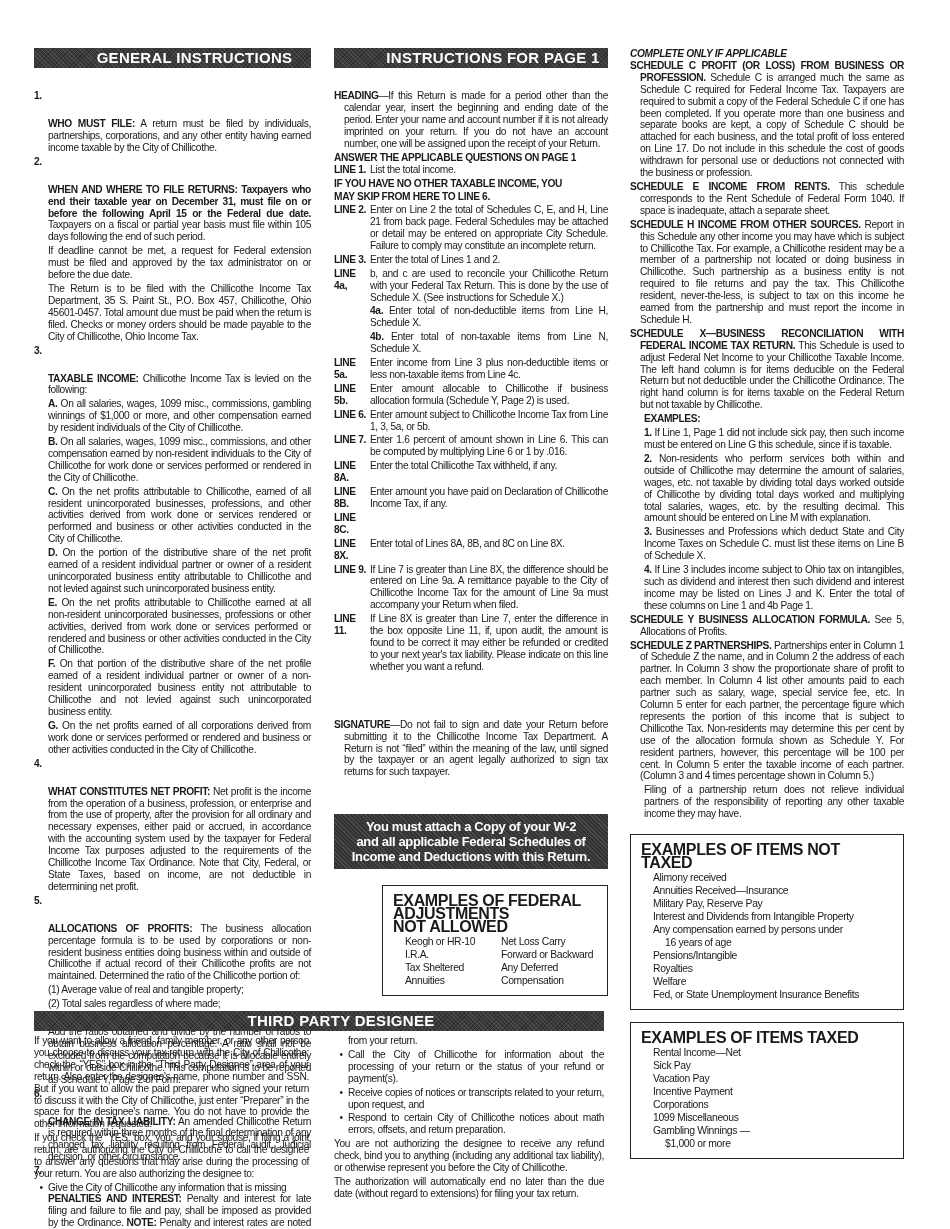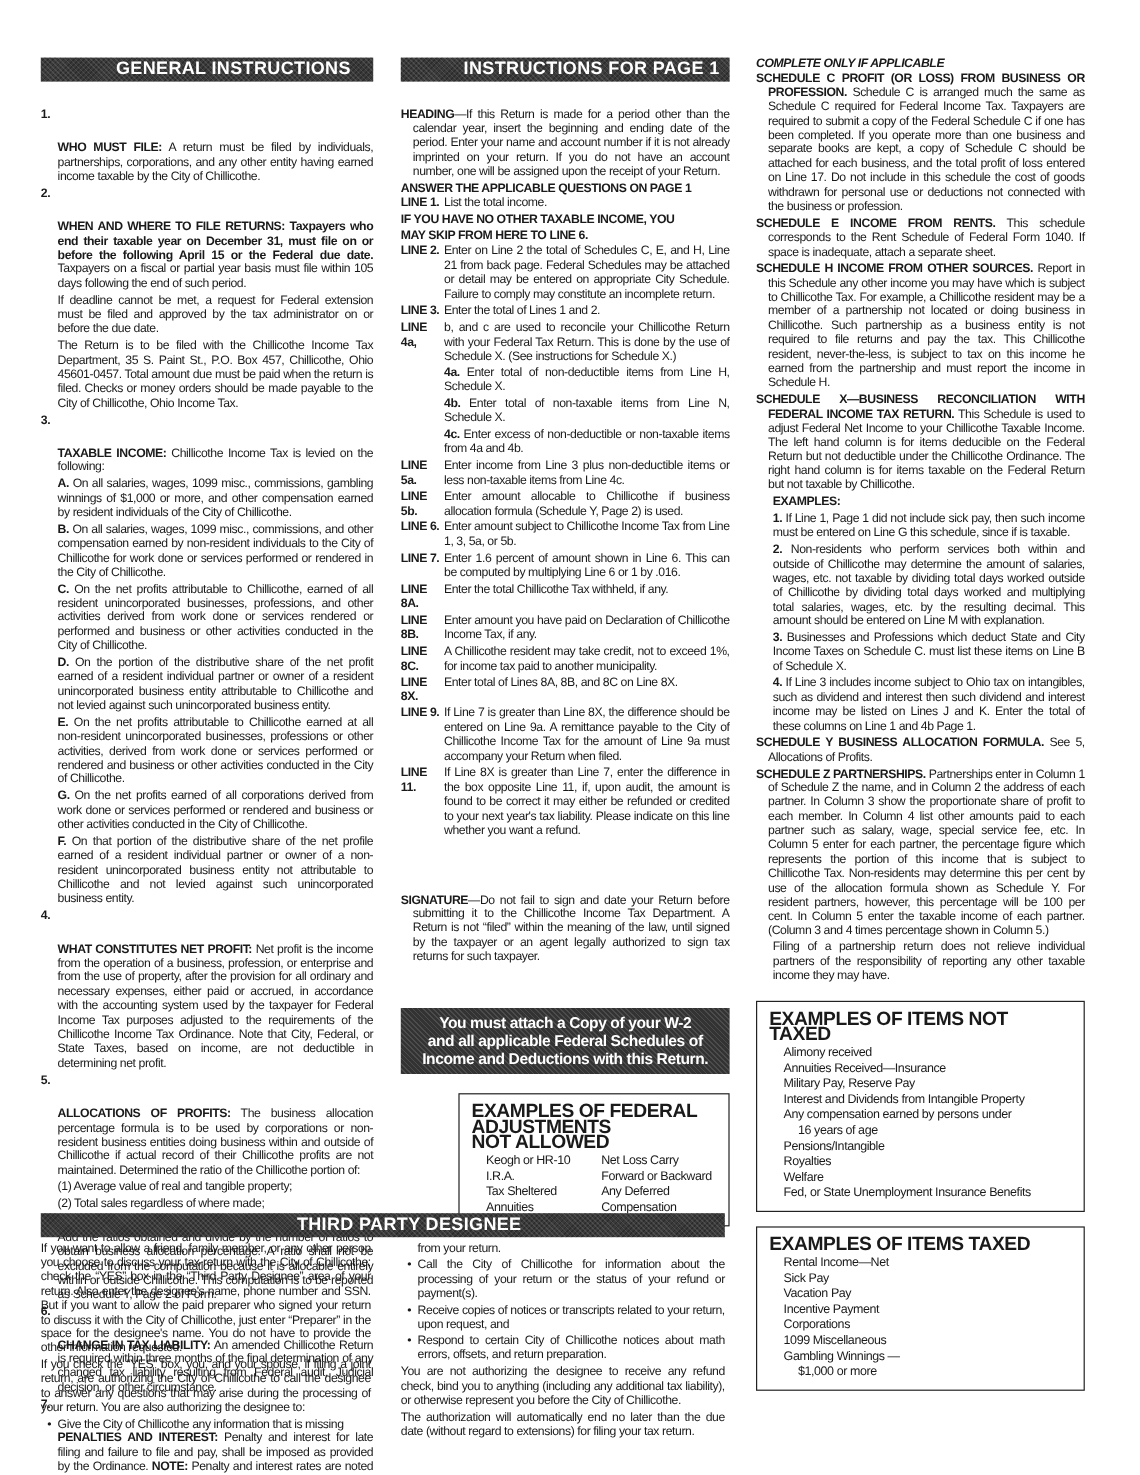--- a/index.html
+++ b/index.html
@@ -67,22 +67,22 @@
 
   <div class="num">
     <span class="n">3.</span>
     <span class="t"><b>TAXABLE INCOME:</b><span> Chillicothe Income Tax is levied on the following:</span></span>
   </div>
   <p class="sub"><b>A.</b><span> On all salaries, wages, 1099 misc., commissions, gambling winnings of $1,000 or more, and other compensation earned by resident individuals of the City of Chillicothe.</span></p>
   <p class="sub"><b>B.</b><span> On all salaries, wages, 1099 misc., commissions, and other compensation earned by non-resident individuals to the City of Chillicothe for work done or services performed or rendered in the City of Chillicothe.</span></p>
   <p class="sub"><b>C.</b><span> On the net profits attributable to Chillicothe, earned of all resident unincorporated businesses, professions, and other activities derived from work done or services rendered or performed and business or other activities conducted in the City of Chillicothe.</span></p>
   <p class="sub"><b>D.</b><span> On the portion of the distributive share of the net profit earned of a resident individual partner or owner of a resident unincorporated business entity attributable to Chillicothe and not levied against such unincorporated business entity.</span></p>
   <p class="sub"><b>E.</b><span> On the net profits attributable to Chillicothe earned at all non-resident unincorporated businesses, professions or other activities, derived from work done or services performed or rendered and business or other activities conducted in the City of Chillicothe.</span></p>
+  <p class="sub"><b>F.</b><span> On that portion of the distributive share of the net profile earned of a resident individual partner or owner of a non-resident unincorporated business entity not attributable to Chillicothe and not levied against such unincorporated business entity.</span></p>
   <p class="sub"><b>G.</b><span> On the net profits earned of all corporations derived from work done or services performed or rendered and business or other activities conducted in the City of Chillicothe.</span></p>
-  <p class="sub"><b>F.</b><span> On that portion of the distributive share of the net profile earned of a resident individual partner or owner of a non-resident unincorporated business entity not attributable to Chillicothe and not levied against such unincorporated business entity.</span></p>
 
   <div class="num">
     <span class="n">4.</span>
     <span class="t"><b>WHAT CONSTITUTES NET PROFIT:</b><span> Net profit is the income from the operation of a business, profession, or enterprise and from the use of property, after the provision for all ordinary and necessary expenses, either paid or accrued, in accordance with the accounting system used by the taxpayer for Federal Income Tax purposes adjusted to the requirements of the Chillicothe Income Tax Ordinance. Note that City, Federal, or State Taxes, based on income, are not deductible in determining net profit.</span></span>
   </div>
   <div class="num">
     <span class="n">5.</span>
     <span class="t"><b>ALLOCATIONS OF PROFITS:</b><span> The business allocation percentage formula is to be used by corporations or non-resident business entities doing business within and outside of Chillicothe if actual record of their Chillicothe profits are not maintained. Determined the ratio of the Chillicothe portion of:</span></span>
   </div>
   <p class="sub">(1) Average value of real and tangible property;</p>
@@ -124,24 +124,20 @@
     </div>
   <div class="line">
       <span class="lbl"></span>
       <span class="txt"><b>4a.</b><span> Enter total of non-deductible items from Line H, Schedule X.</span></span>
     </div>
   <div class="line">
       <span class="lbl"></span>
       <span class="txt"><b>4b.</b><span> Enter total of non-taxable items from Line N, Schedule X.</span></span>
     </div>
   <div class="line">
-      <span class="lbl"></span>
-      <span class="txt"><b>4c.</b><span> Enter excess of non-deductible or non-taxable items from 4a and 4b.</span></span>
-    </div>
-  <div class="line">
       <span class="lbl">LINE 5a.</span>
       <span class="txt">Enter income from Line 3 plus non-deductible items or less non-taxable items from Line 4c.</span>
     </div>
   <div class="line">
       <span class="lbl">LINE 5b.</span>
       <span class="txt">Enter amount allocable to Chillicothe if business allocation formula (Schedule Y, Page 2) is used.</span>
     </div>
   <div class="line">
       <span class="lbl">LINE 6.</span>
       <span class="txt">Enter amount subject to Chillicothe Income Tax from Line 1, 3, 5a, or 5b.</span>
@@ -153,21 +149,20 @@
   <div class="line">
       <span class="lbl">LINE 8A.</span>
       <span class="txt">Enter the total Chillicothe Tax withheld, if any.</span>
     </div>
   <div class="line">
       <span class="lbl">LINE 8B.</span>
       <span class="txt">Enter amount you have paid on Declaration of Chillicothe Income Tax, if any.</span>
     </div>
   <div class="line">
       <span class="lbl">LINE 8C.</span>
-      <span class="txt">A Chillicothe resident may take credit, not to exceed 1%, for income tax paid to another municipality.</span>
     </div>
   <div class="line">
       <span class="lbl">LINE 8X.</span>
       <span class="txt">Enter total of Lines 8A, 8B, and 8C on Line 8X.</span>
     </div>
   <div class="line">
       <span class="lbl">LINE 9.</span>
       <span class="txt">If Line 7 is greater than Line 8X, the difference should be entered on Line 9a. A remittance payable to the City of Chillicothe Income Tax for the amount of Line 9a must accompany your Return when filed.</span>
     </div>
   <div class="line">

